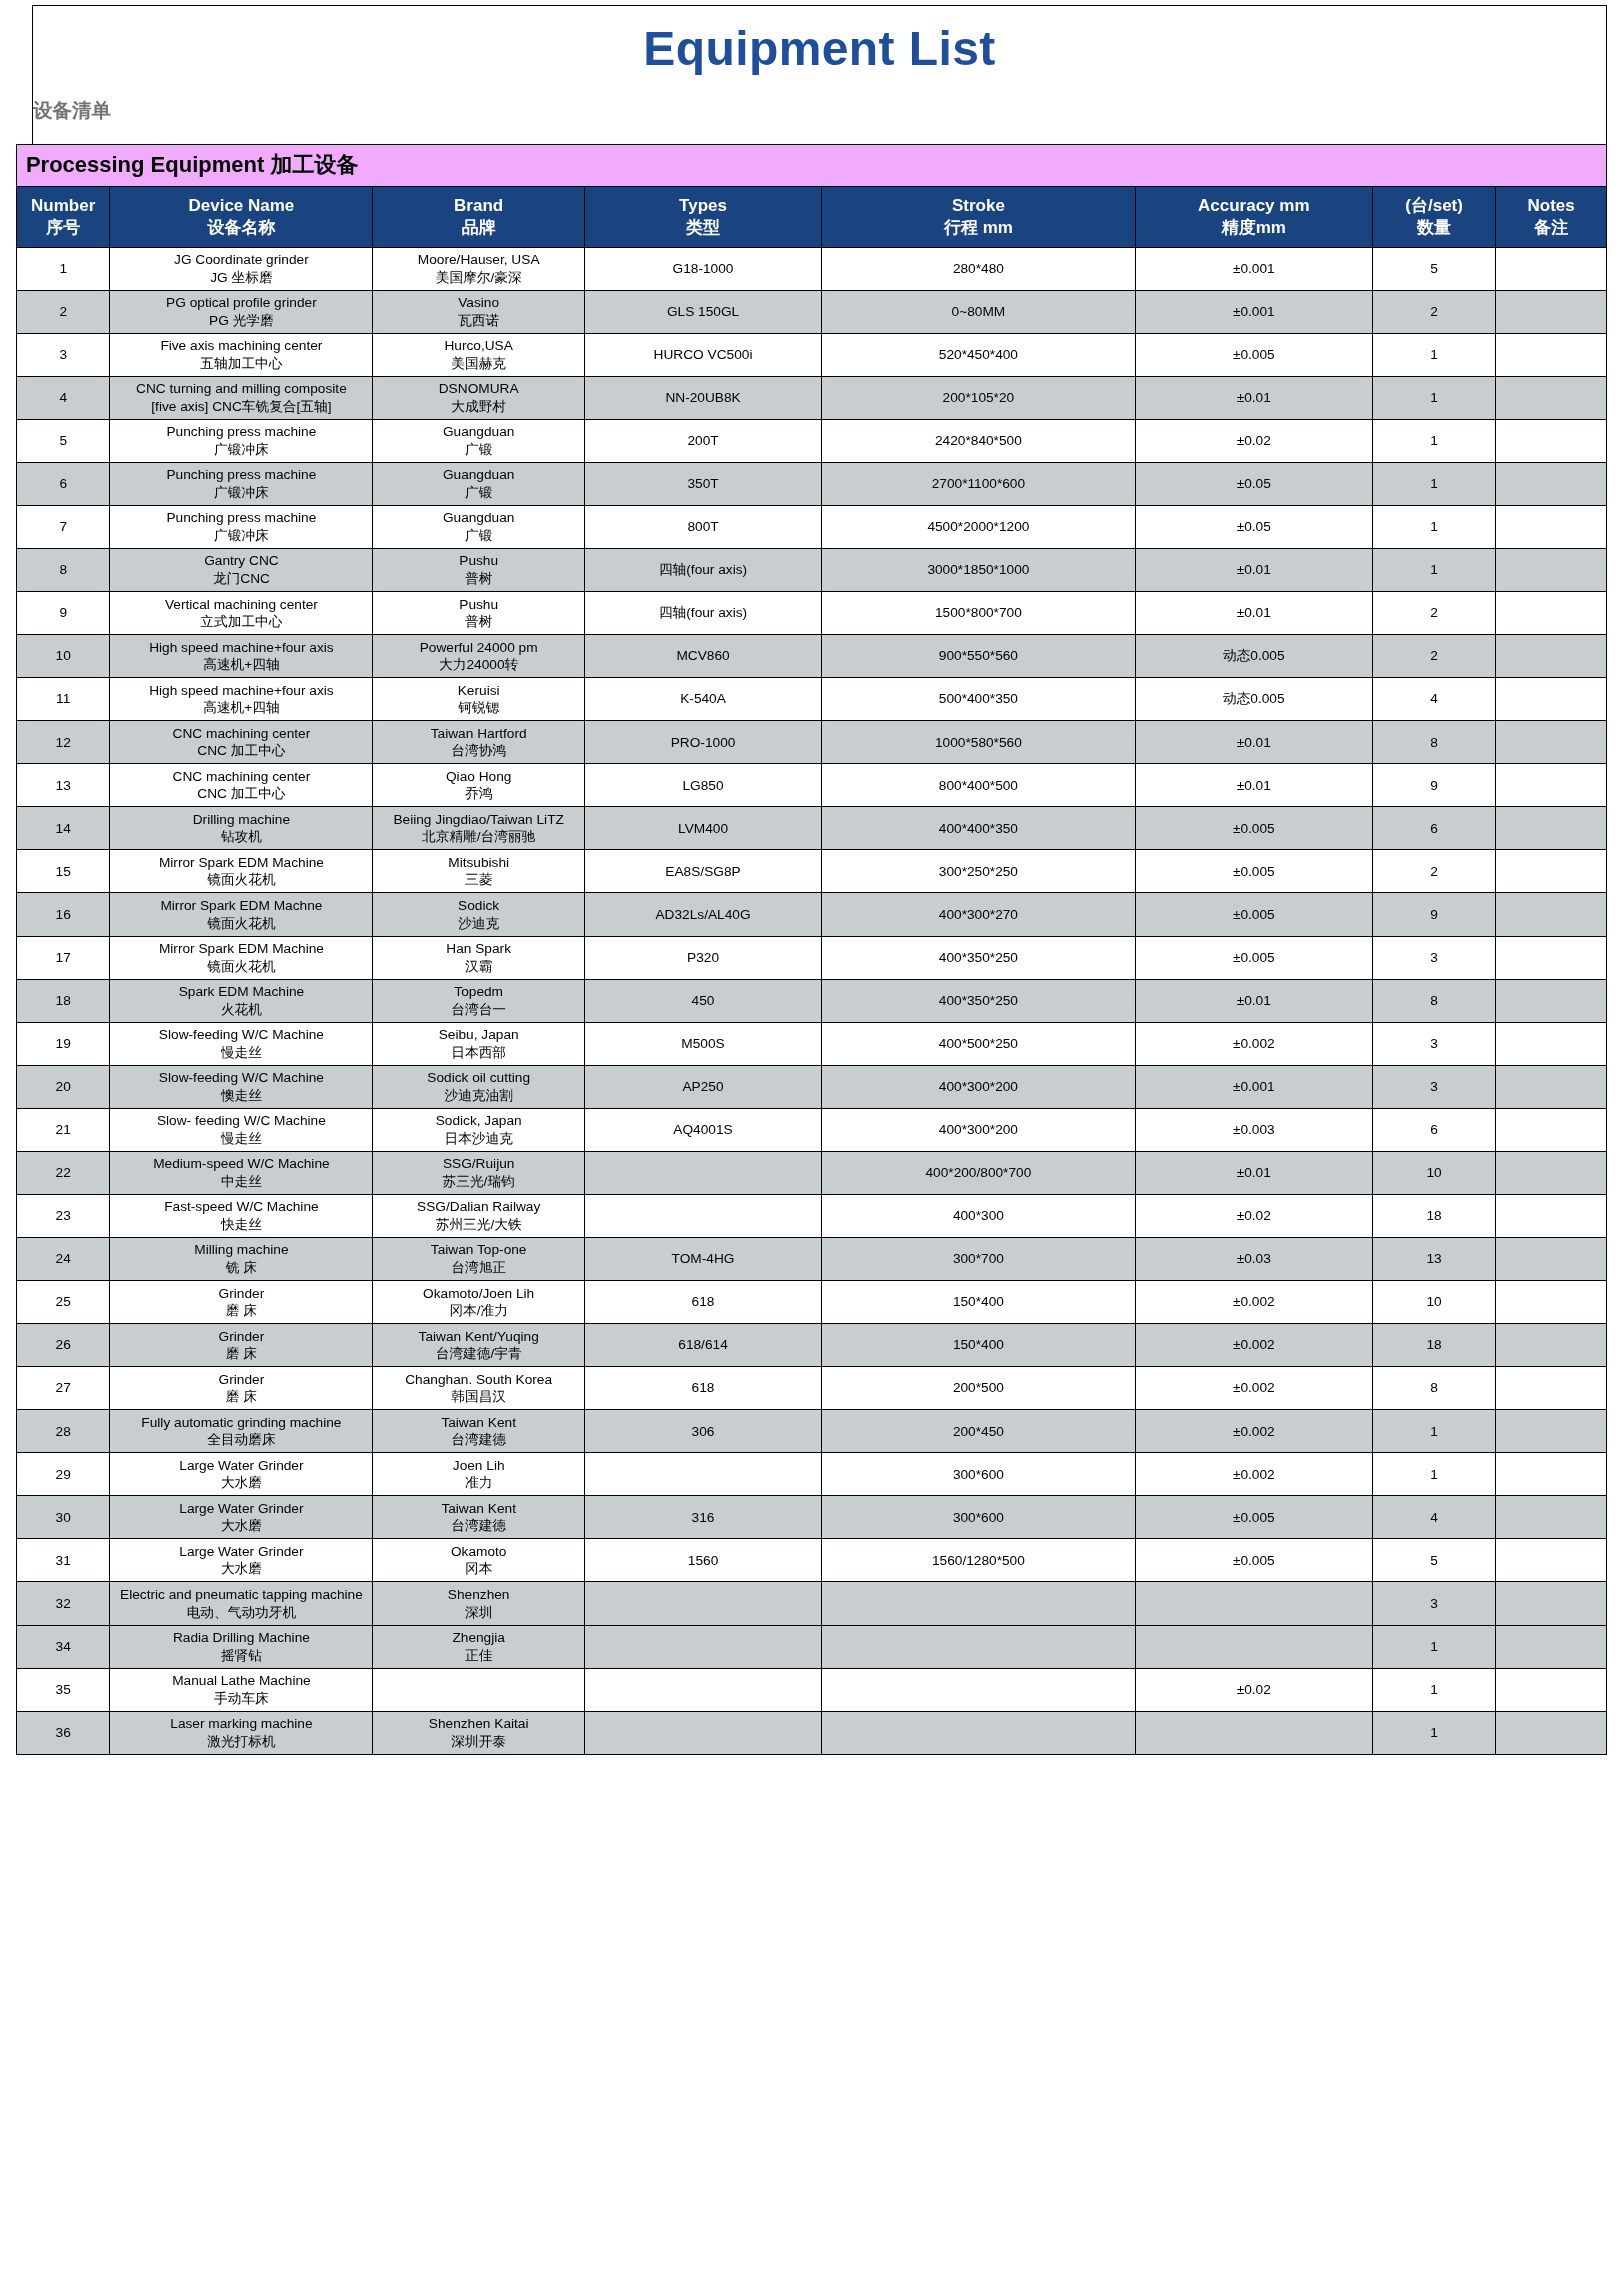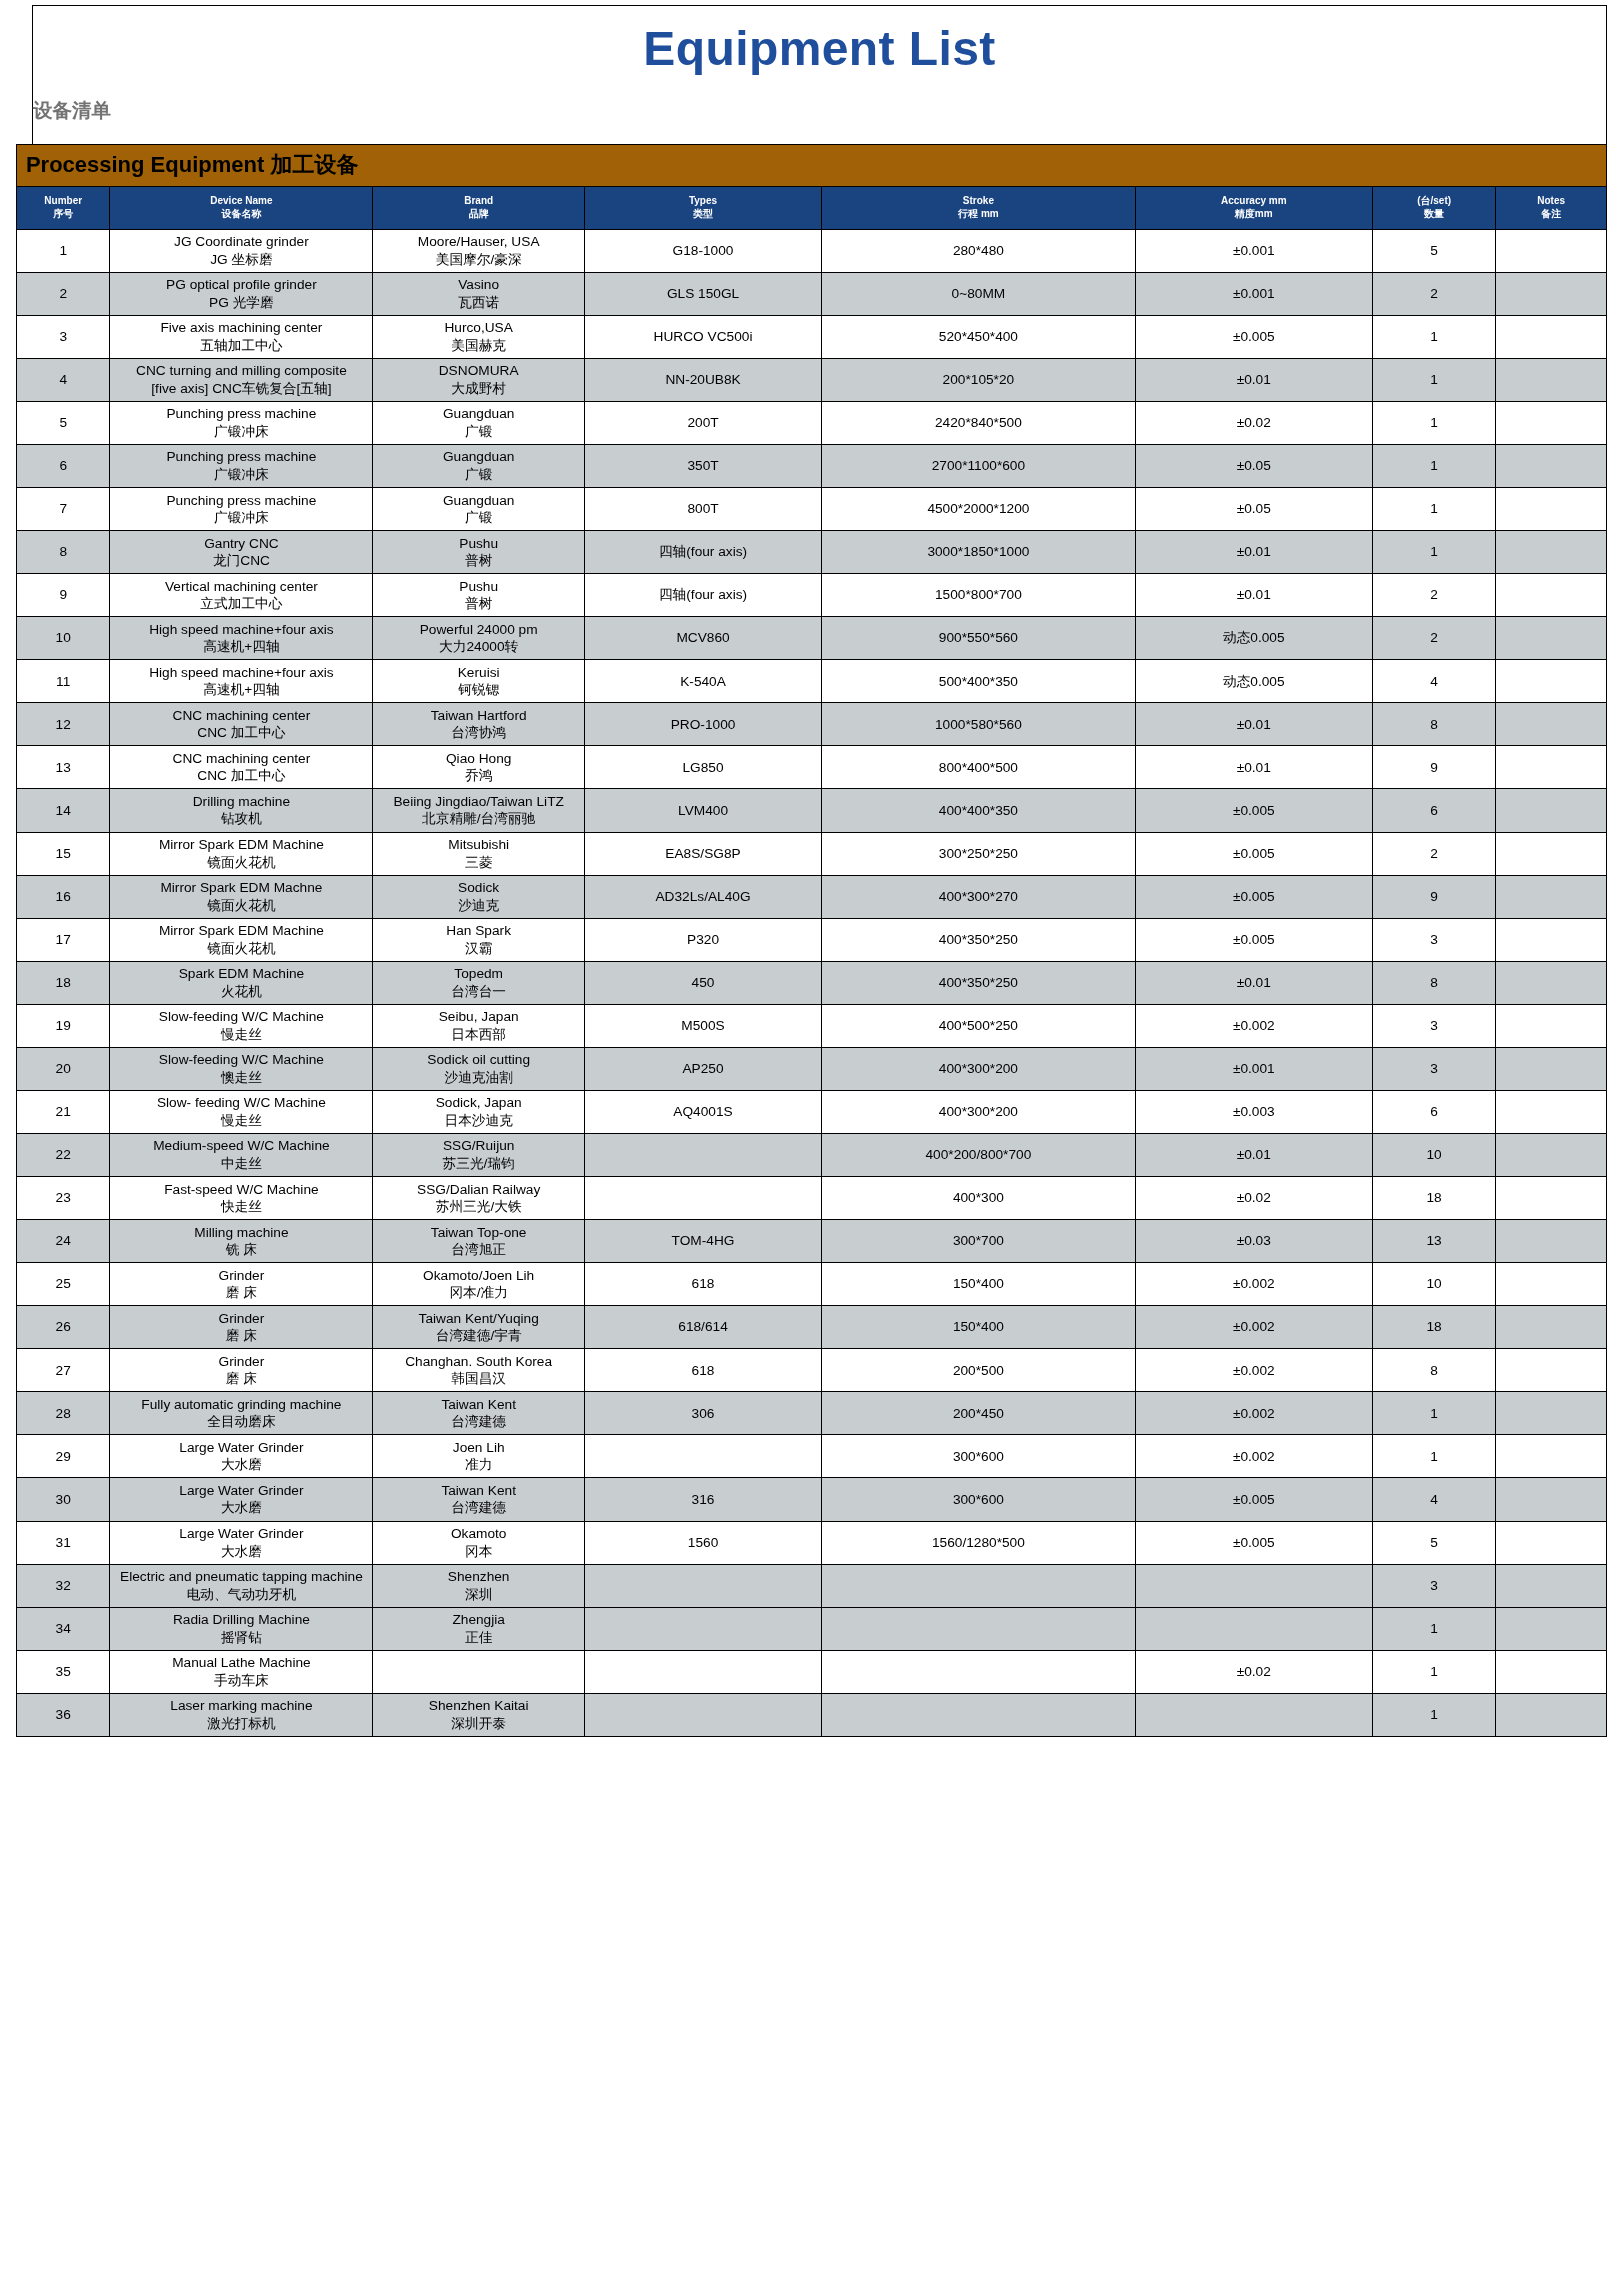--- a/index.html
+++ b/index.html
@@ -43,21 +43,21 @@
     font-weight: bold;
     color: #737373;
     margin: 23px 0 10.6px 0;
   }
 
   
   .section-box {
     border: 1.8px solid #000;
     border-bottom: none;
     padding: 7px 8.9px 8.9px 8.9px;
-    background: #a16207;
+    background: #f0abfc;
   }
   .section-title {
     font-size: 22px;
     font-weight: bold;
     color: #000;
     line-height: 1.15;
   }
 
   
   table.equip {
@@ -71,21 +71,21 @@
     text-align: center;
     vertical-align: middle;
     padding: 3.5px 2.7px;
     font-size: 13.7px;
     line-height: 1.28;
   }
   table.equip thead th {
     background: #1a4480;
     color: #ffffff;
     font-weight: bold;
-    font-size: 10px;
+    font-size: 17px;
     padding: 8px 3px;
   }
   thead th .l2 { display: block; }
 
   tbody tr.odd  td { background: #ffffff; }
   tbody tr.even td { background: #c8cdd0; }
 
   td .en { display: block; }
   td .zh { display: block; }
   td.num { font-size: 15px; }

